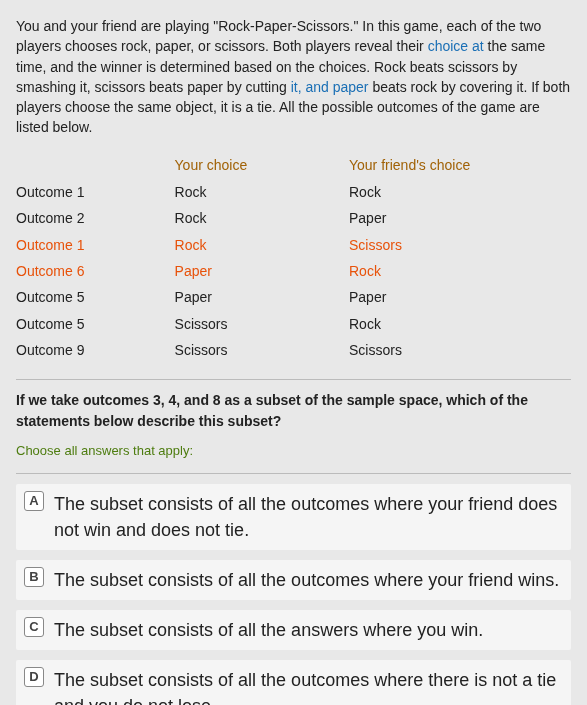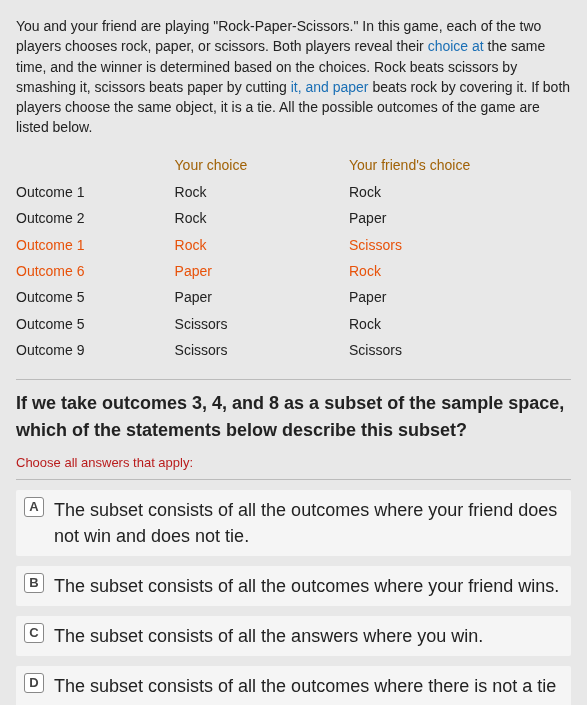--- a/index.html
+++ b/index.html
@@ -45,29 +45,29 @@
     }
     .row-normal td {
       color: #222;
     }
     .divider {
       border: none;
       border-top: 1px solid #bbb;
       margin: 8px 0 10px 0;
     }
     .subset-question {
-      font-size: 18px;
+      font-size: 14px;
       font-weight: bold;
       margin-bottom: 10px;
       line-height: 1.5;
     }
     .choose-label {
       font-size: 13px;
-      color: #b91c1c;
-      margin-bottom: 6px;
+      color: #4d7c0f;
+      margin-bottom: 12px;
     }
     .divider2 {
       border: none;
       border-top: 1px solid #bbb;
       margin-bottom: 10px;
     }
     .answer-option {
       display: flex;
       align-items: flex-start;
       margin-bottom: 10px;

